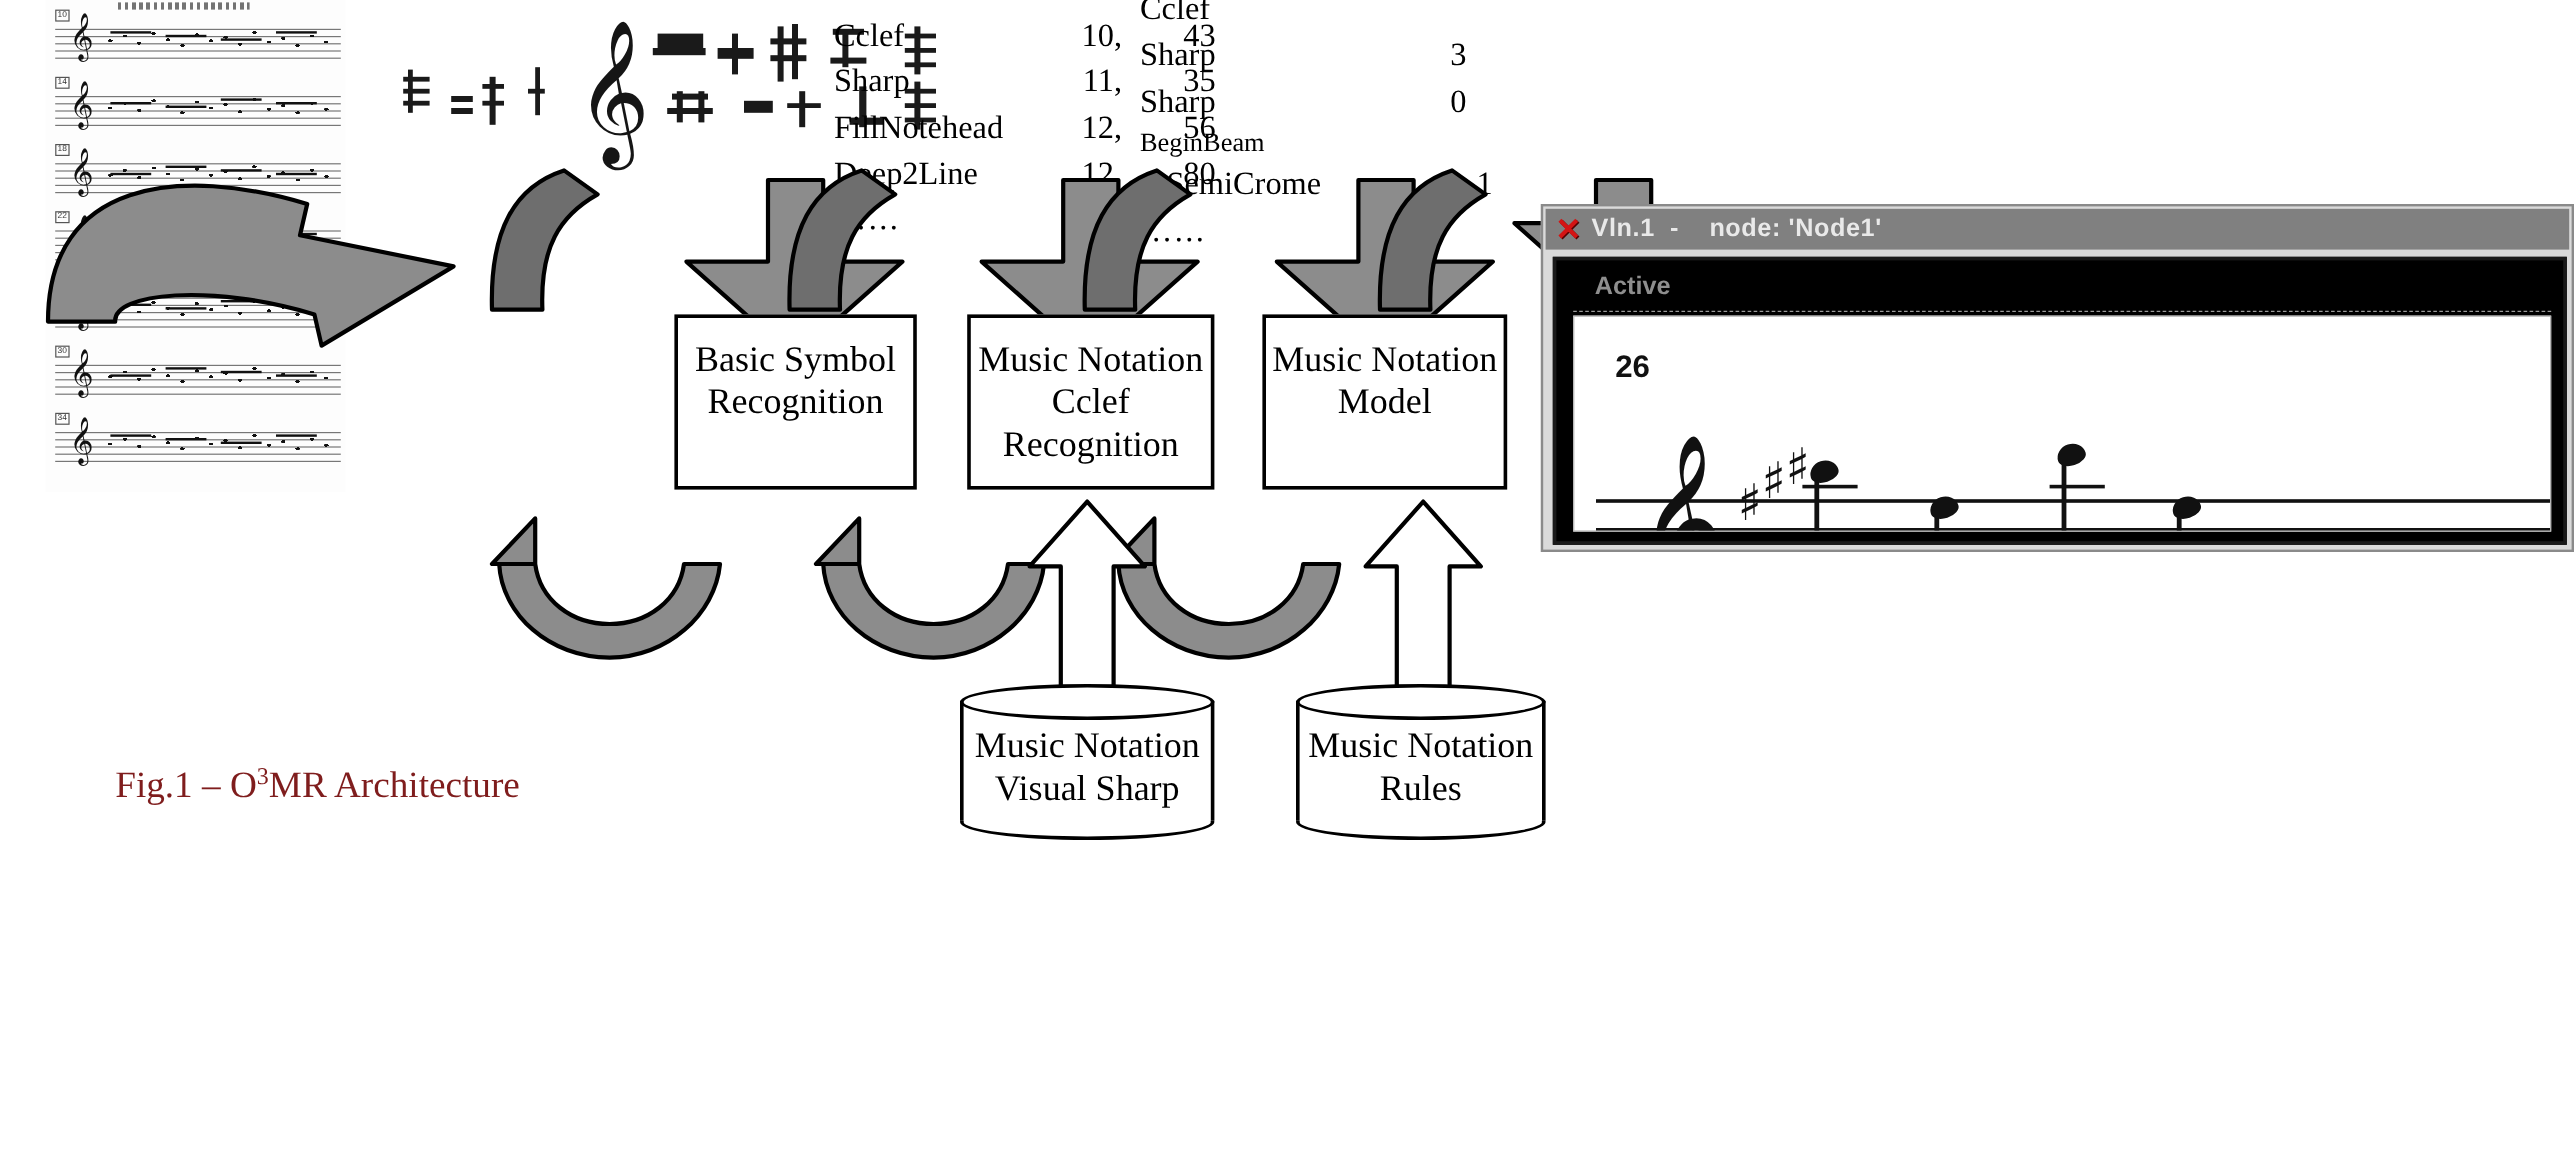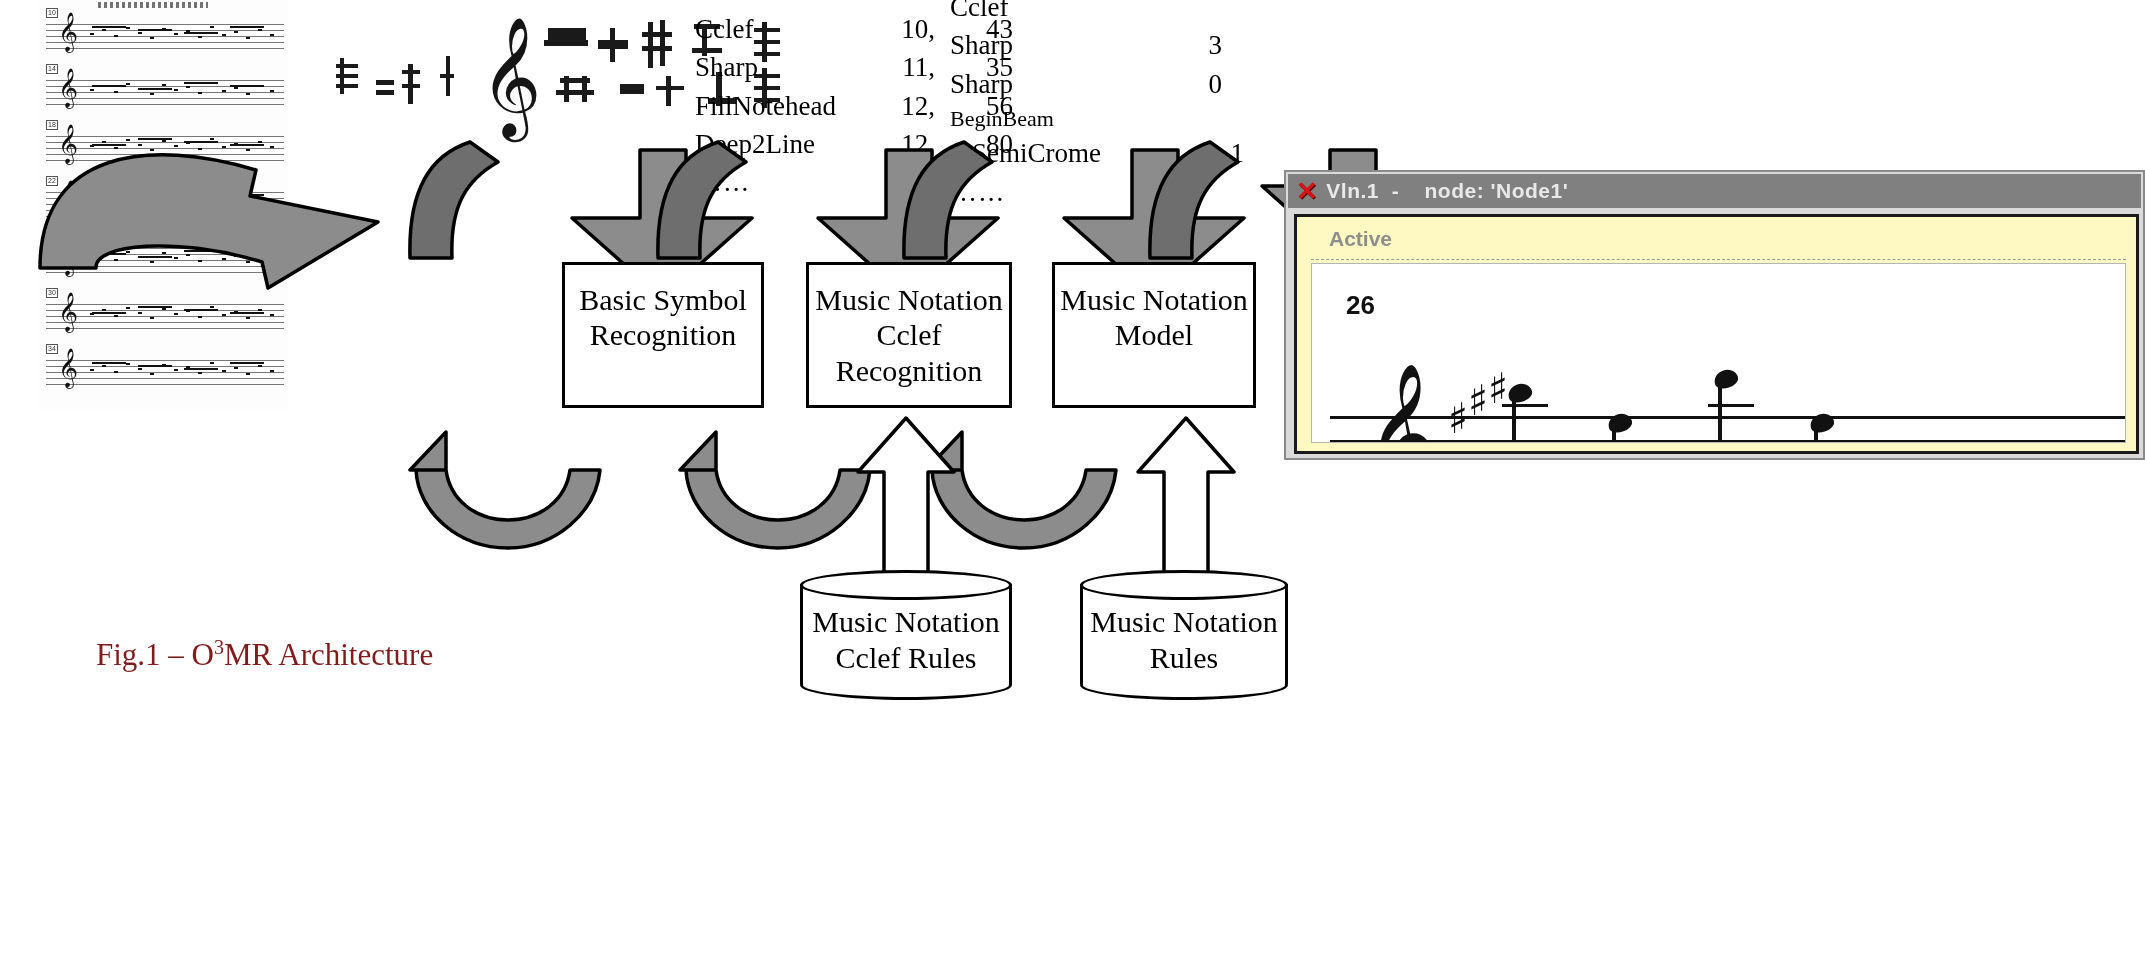--- a/index.html
+++ b/index.html
@@ -129,21 +129,21 @@
     color:#e9e9e9;font-family:"Liberation Sans",sans-serif;
     font-weight:bold;font-size:21px;letter-spacing:.5px;
   }
   #app-window .xicon{
     color:#d41414;font-size:26px;font-weight:bold;margin:0 8px 0 8px;
     font-family:"Liberation Sans",sans-serif;text-shadow:1px 1px 0 #550000;
   }
   #app-window .ttl{white-space:pre;}
   #app-window .inner{
     position:absolute;left:10px;top:44px;right:6px;bottom:6px;
-    border:3px solid #1a1a1a;background:#fef9c3;box-sizing:border-box;
+    border:3px solid #1a1a1a;background:#000000;box-sizing:border-box;
   }
   #app-window .tabbar{
     position:absolute;left:14px;top:8px;right:10px;height:34px;
     border-bottom:1px dashed #9a9a9a;
   }
   #app-window .tablbl{
     position:absolute;left:18px;top:2px;color:#8e8e8e;
     font-family:"Liberation Sans",sans-serif;font-weight:bold;font-size:21px;
   }
   #app-window .canvas{
@@ -373,21 +373,21 @@
         <div>Model</div>
       </div>
     </div>
 
   <div class="cyl" id="cyl-visual">
     <div class="bot"></div>
     <div class="body"></div>
     <div class="top"></div>
     <div class="lbl">
         <div>Music Notation</div>
-        <div>Cclef Rules</div>
+        <div>Visual Sharp</div>
       </div>
   </div>
   <div class="cyl" id="cyl-notation">
     <div class="bot"></div>
     <div class="body"></div>
     <div class="top"></div>
     <div class="lbl">
         <div>Music Notation</div>
         <div>Rules</div>
       </div>

